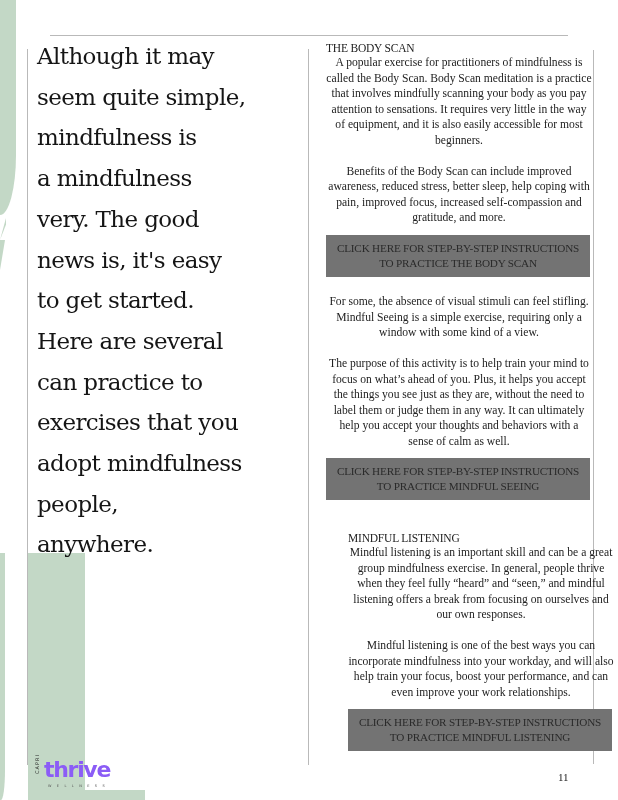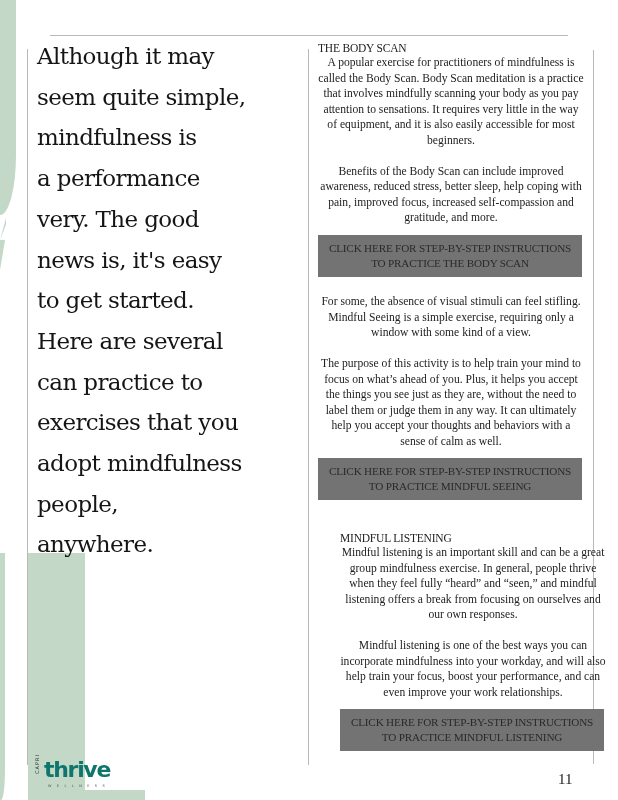--- a/index.html
+++ b/index.html
@@ -37,39 +37,39 @@
     font-family: "Liberation Serif", serif;
     font-size: 11.6px; line-height: 15.5px; color: #222; margin: 0; text-align: center;
   }
   .gap { height: 15.5px; }
   .btn {
     display: block; margin-top: 9px; background: #737373; color: #2a2a2a;
     font-family: "Liberation Serif", serif; font-size: 11.2px; line-height: 15px;
     text-align: center; padding: 6px 6px; letter-spacing: -0.2px; text-transform: uppercase;
     cursor: pointer; width: 252px;
   }
-  .sec { position: absolute; left: 318px; width: 266px; }
+  .sec { position: absolute; left: 326px; width: 266px; }
 
   .logo { position: absolute; left: 36px; top: 762px; height: 30px; width: 80px; }
   .logo-capri {
     position: absolute; left: -2px; top: 12px; font-family: "DejaVu Sans", sans-serif;
     font-size: 5px; letter-spacing: 1px; transform: rotate(-90deg); transform-origin: left top;
     color: #222;
   }
   .logo-thrive {
     position: absolute; left: 8px; top: -5px; font-family: "DejaVu Sans", sans-serif;
-    font-weight: bold; font-size: 22px; letter-spacing: -1.3px; color: #0f766e;
+    font-weight: bold; font-size: 22px; letter-spacing: -1.3px; color: #8b5cf6;
   }
   .logo-wellness {
     position: absolute; left: 12px; top: 22px; font-family: "DejaVu Sans", sans-serif;
     font-size: 3.5px; letter-spacing: 5.4px; color: #555;
   }
   .page-num {
     position: absolute; left: 558px; top: 771px; font-family: "Liberation Serif", serif;
-    font-size: 15px; color: #222;
+    font-size: 11px; color: #222;
   }
 </style>
 </head>
 <body>
 
 <div class="deco blob-top"></div>
 <div class="deco sliver-1"></div>
 <div class="deco sliver-2"></div>
 <div class="deco strip-bottom-left"></div>
 <div class="deco block-bottom"></div>
@@ -77,21 +77,21 @@
 
 <div class="hline-top"></div>
 <div class="vline vline-left"></div>
 <div class="vline vline-mid"></div>
 <div class="vline vline-right"></div>
 
 <div class="lead">
   <div>Although it may</div>
   <div>seem quite simple,</div>
   <div>mindfulness is</div>
-  <div>a performance</div>
+  <div>a mindfulness</div>
   <div>very. The good</div>
   <div>news is, it's easy</div>
   <div>to get started.</div>
   <div>Here are several</div>
   <div>can practice to</div>
   <div>exercises that you</div>
   <div>adopt mindfulness</div>
   <div>people,</div>
   <div>anywhere.</div>
 </div>

